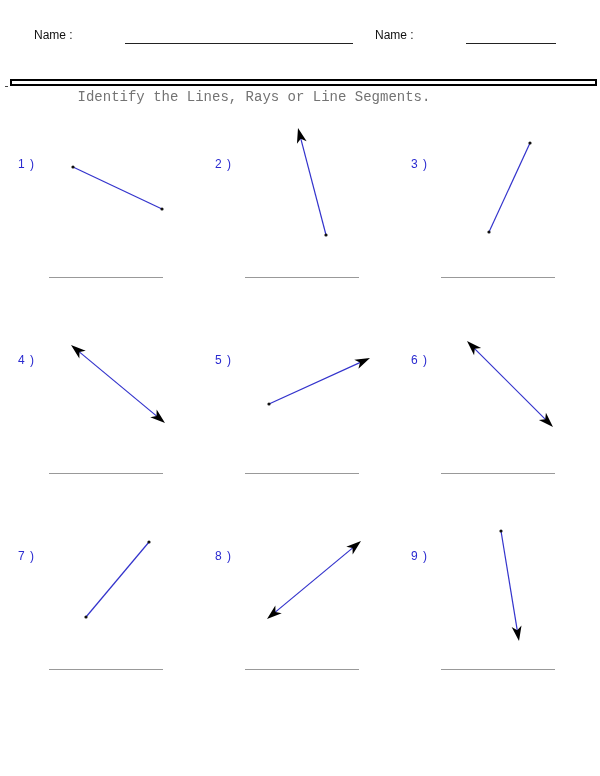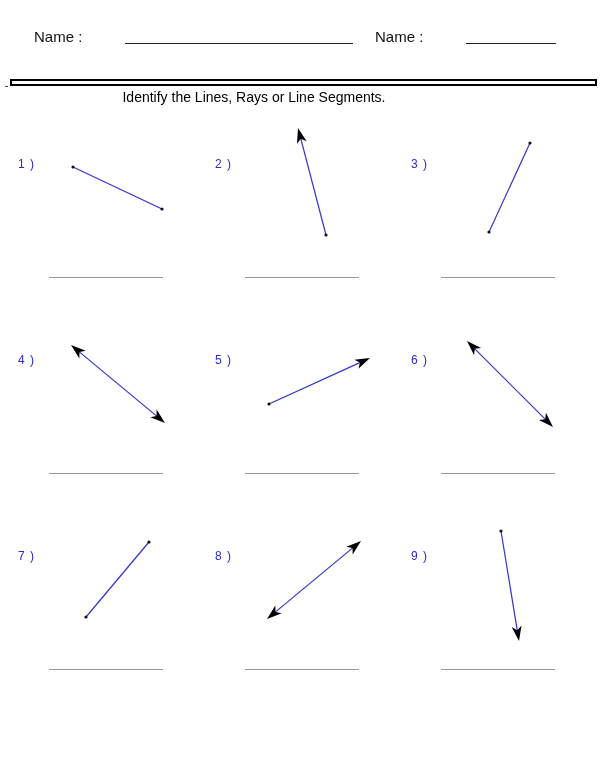--- a/index.html
+++ b/index.html
@@ -1,22 +1,22 @@
 <!DOCTYPE html>
 <html><head>
   <meta charset="utf-8">
   <style>
     html, body { margin: 0; padding: 0; background: #ffffff; }
     body { width: 600px; height: 776px; position: relative; overflow: hidden; font-family: "Liberation Sans", sans-serif; }
     .abs { position: absolute; }
-    .hdr-label { font-size: 15px; color: #111; }
+    .hdr-label { font-size: 12px; color: #111; }
     .blank { position: absolute; height: 0; border-top: 1.3px solid #222; }
     .divider { position: absolute; left: 10px; top: 79px; width: 583px; height: 3px; border: 2px solid #000; background: #fff; }
     .tick { position: absolute; left: 5px; top: 86px; width: 3px; height: 1px; background: #444; }
-    .title { position: absolute; left: 0; width: 508px; top: 89px; text-align: center; font-size: 14px; color: #000000; }
+    .title { position: absolute; left: 0; width: 508px; top: 89px; text-align: center; font-size: 14px; color: #737373; font-family: Liberation Mono, monospace; }
     .num { position: absolute; font-size: 12px; color: #2a2ad0; letter-spacing: 1px; }
     .answer { position: absolute; height: 0; border-top: 1px solid #999; }
     svg#figs { position: absolute; left: 0; top: 0; }
   </style>
 </head>
 <body>
 
 <span class="abs hdr-label" style="left:34px; top:28px;">Name :</span>
 <div class="blank" style="left:125px; top:43px; width:228px;"></div>
 <span class="abs hdr-label" style="left:375px; top:28px;">Name :</span>

